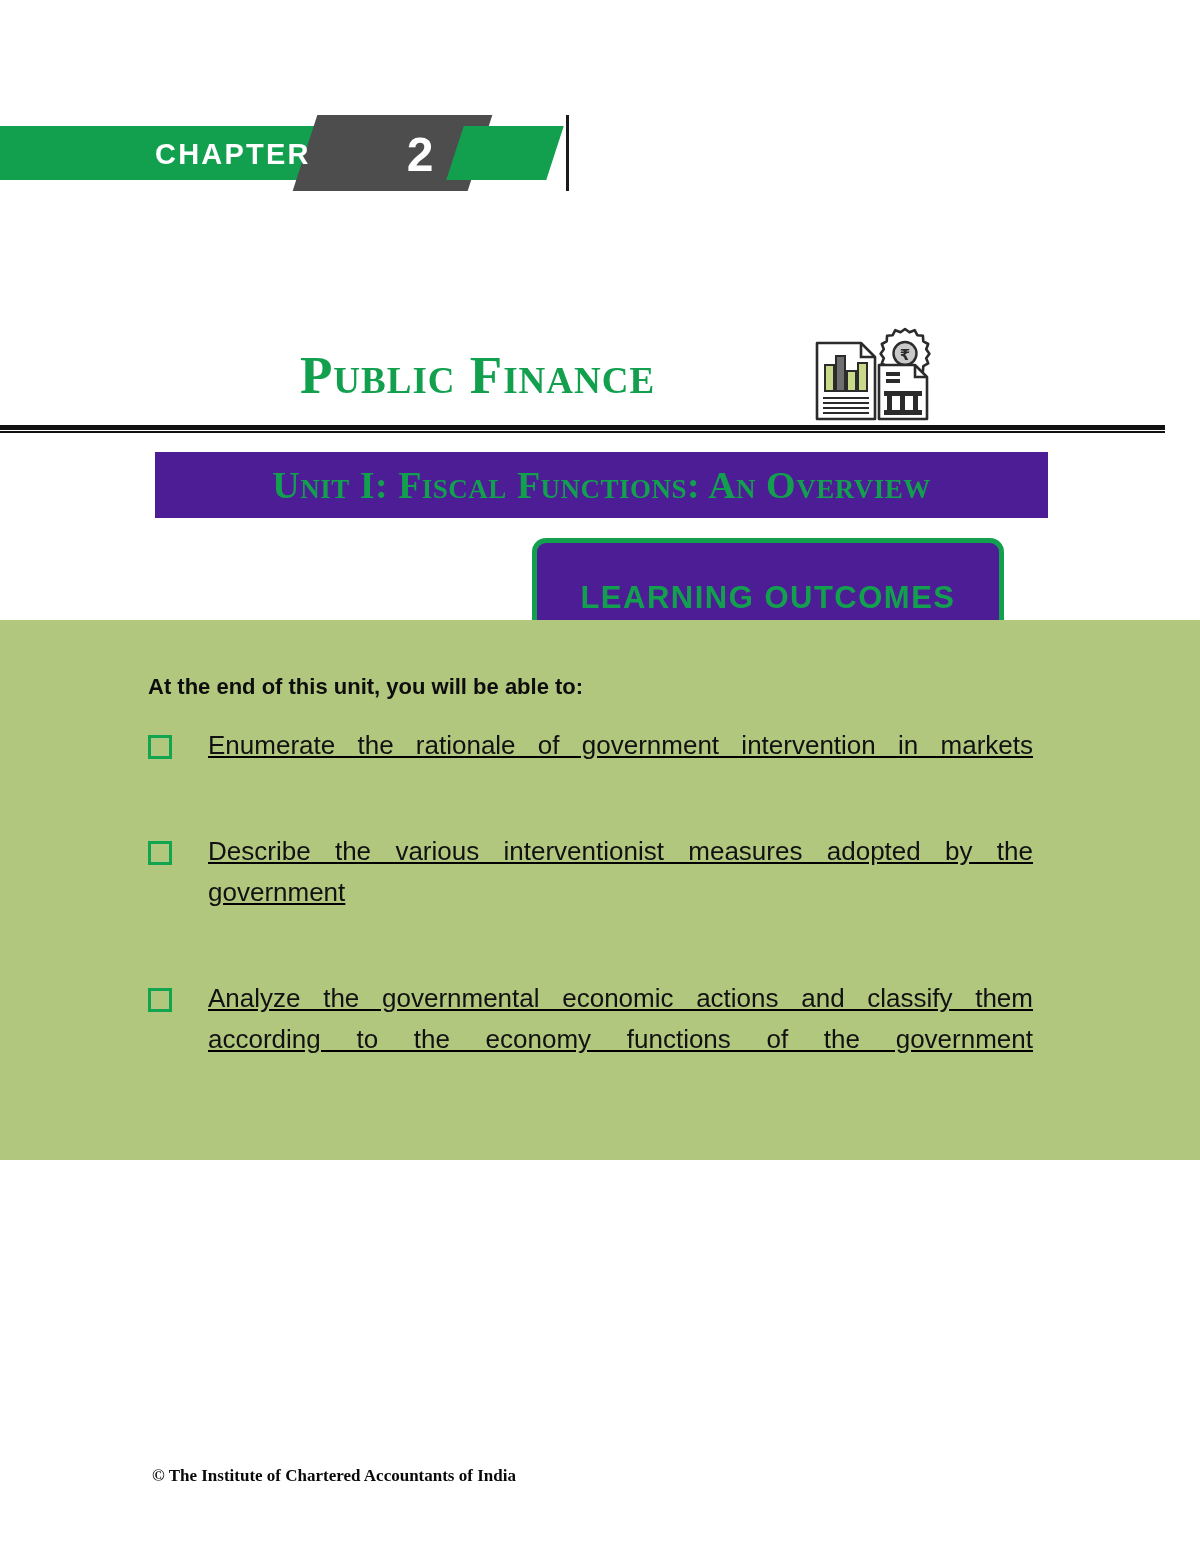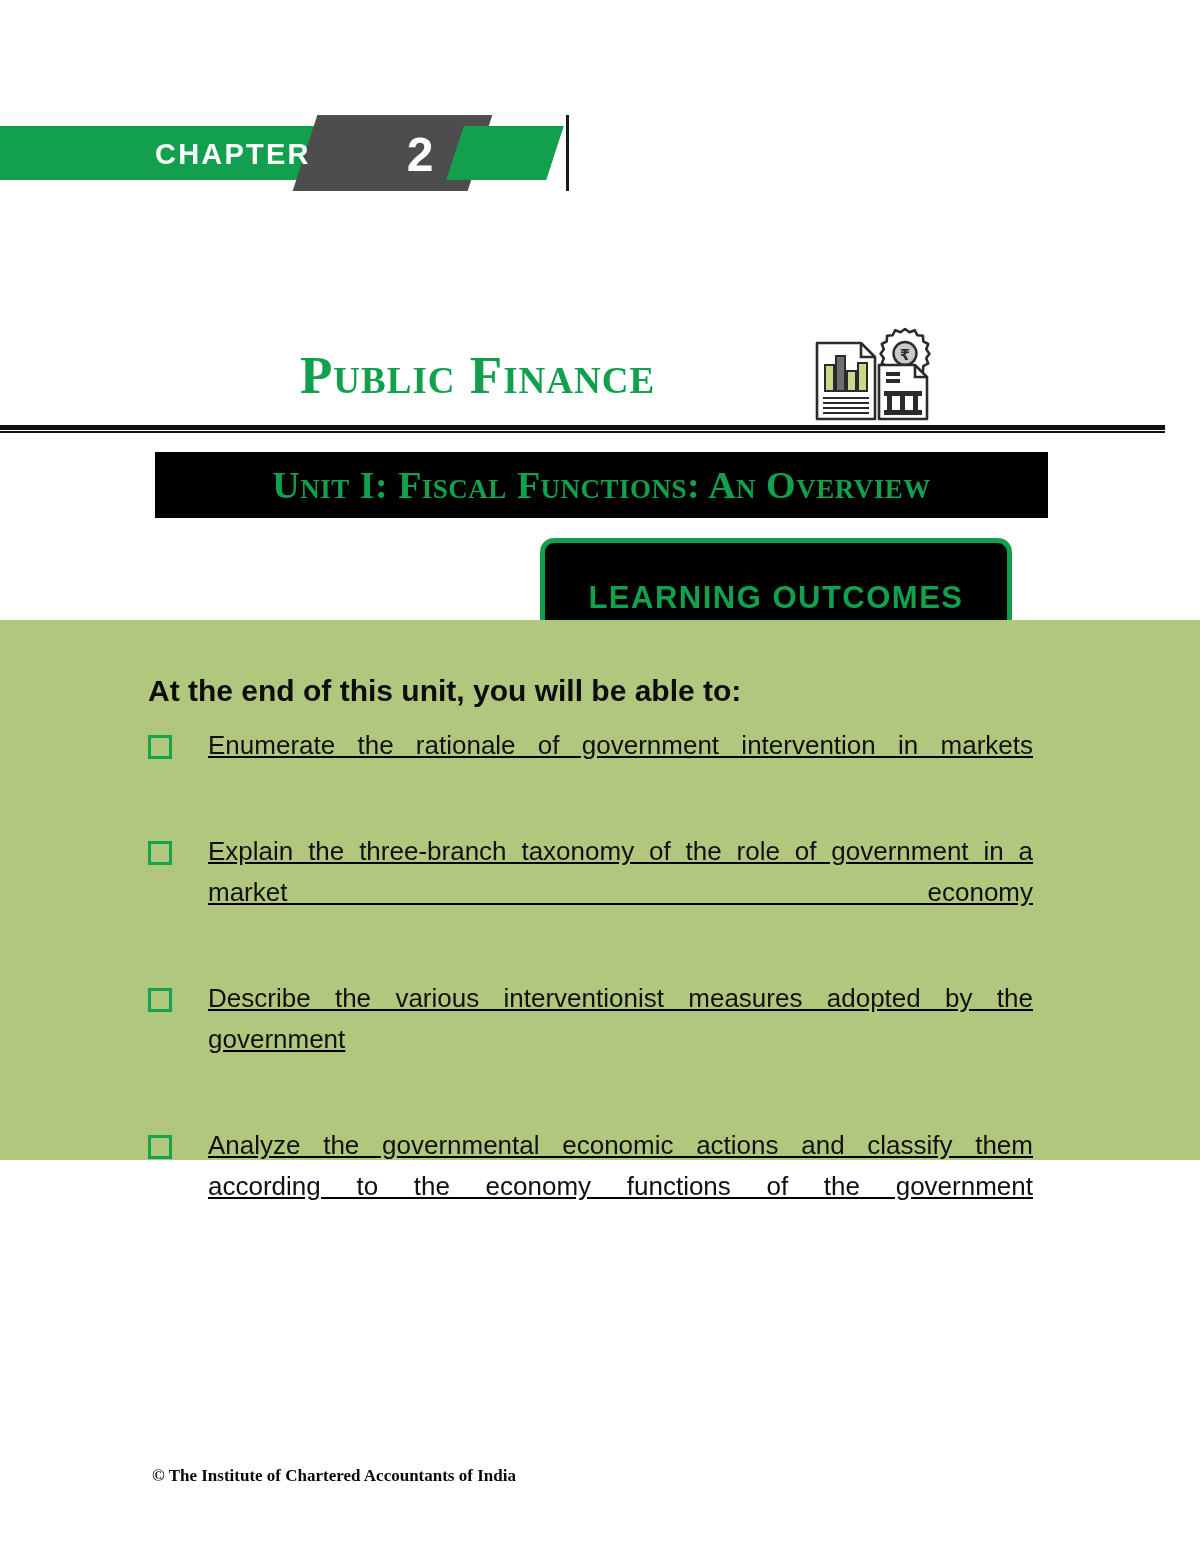--- a/index.html
+++ b/index.html
@@ -124,21 +124,21 @@
     background: #111111;
   }
 
   
   .unit-band {
     position: absolute;
     left: 155px;
     top: 452px;
     width: 893px;
     height: 66px;
-    background: #000000;
+    background: #4c1d95;
     display: flex;
     align-items: center;
     justify-content: center;
   }
   .unit-band-text {
     font-family: "Liberation Serif", serif;
     font-size: 38px;
     font-weight: bold;
     color: #12A04F;
     font-variant: small-caps;
@@ -147,28 +147,27 @@
   }
 
   
   .lo-tab {
     position: absolute;
     left: 532px;
     top: 538px;
     width: 472px;
     height: 84px;
     box-sizing: border-box;
-    background: #000000;
+    background: #4c1d95;
     border: 5px solid #12A04F;
     border-bottom: none;
     border-radius: 14px 14px 0 0;
     display: flex;
     align-items: flex-end;
     justify-content: center;
-    margin-left: 8px;
   }
   .lo-tab-text {
     font-family: "Liberation Sans", sans-serif;
     font-size: 31px;
     font-weight: bold;
     color: #12A04F;
     letter-spacing: 1.5px;
     padding-bottom: 6px;
     white-space: nowrap;
   }
@@ -180,21 +179,21 @@
     top: 620px;
     width: 1200px;
     height: 540px;
     background: #B2C77E;
   }
   .lo-intro {
     position: absolute;
     left: 148px;
     top: 54px;
     font-family: "Liberation Sans", sans-serif;
-    font-size: 30px;
+    font-size: 22px;
     font-weight: bold;
     color: #0d0d0d;
   }
   .lo-list {
     position: absolute;
     left: 148px;
     top: 105px;
     width: 885px;
   }
   .lo-item {
@@ -303,24 +302,20 @@
 
 <div class="lo-body">
   <div class="lo-intro">At the end of this unit, you will be able to:</div>
   <div class="lo-list">
 
     <div class="lo-item">
       <span class="lo-bullet"></span>
       <span class="lo-text last-full">Enumerate the rationale of government intervention in markets</span>
     </div>
 
-    <div class="lo-item">
-      <span class="lo-bullet"></span>
-      <span class="lo-text last-full">Explain the three-branch taxonomy of the role of government in a market economy</span>
-    </div>
 
     <div class="lo-item">
       <span class="lo-bullet"></span>
       <span class="lo-text last-full">Describe the various interventionist measures adopted by the government</span>
     </div>
 
     <div class="lo-item">
       <span class="lo-bullet"></span>
       <span class="lo-text last-full">Analyze the governmental economic actions and classify them according to the economy functions of the government</span>
     </div>

